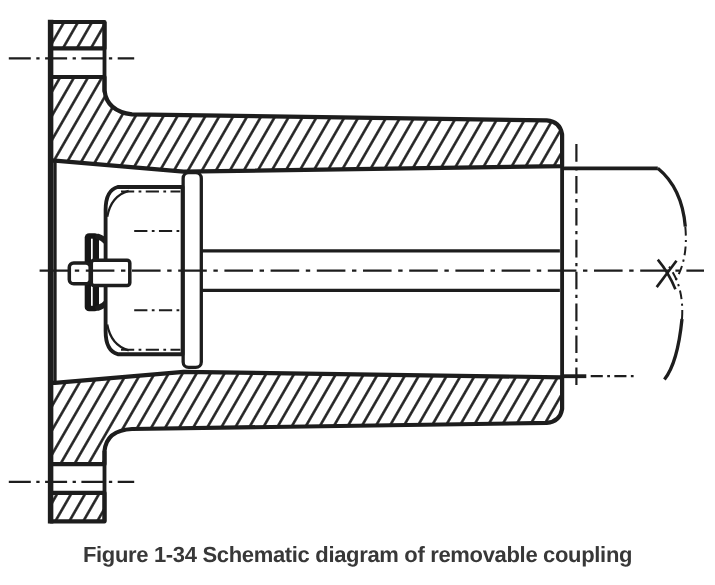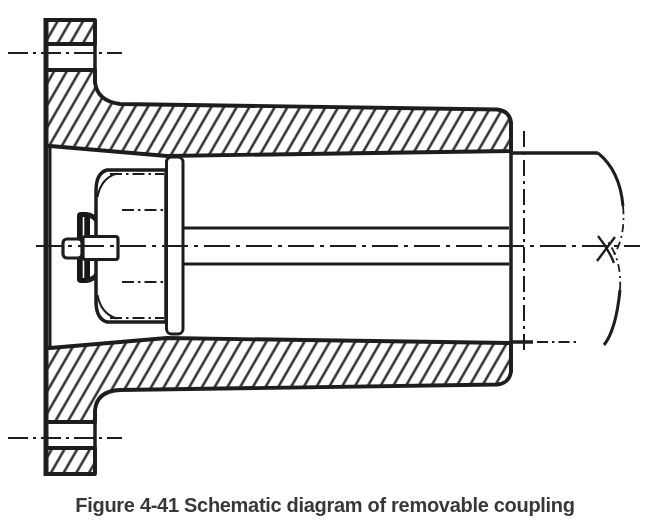--- a/index.html
+++ b/index.html
@@ -96,14 +96,14 @@
     </g>
 
     <g stroke="#1d1d1d" fill="none">
       <line x1="36" y1="246" x2="640" y2="246" stroke-width="2" stroke-dasharray="26 6 4 6"></line>
       <line x1="8" y1="53" x2="122" y2="53" stroke-width="2" stroke-dasharray="20 5 3 5"></line>
       <line x1="8" y1="438" x2="122" y2="438" stroke-width="2" stroke-dasharray="20 5 3 5"></line>
       <line x1="524" y1="131" x2="524" y2="354" stroke-width="2" stroke-dasharray="16 5 3 5"></line>
     </g>
   </svg>
 
-  <div class="caption">Figure 4-41 Schematic diagram of removable coupling</div>
+  <div class="caption">Figure 1-34 Schematic diagram of removable coupling</div>
 </div>
 
 </body></html>

